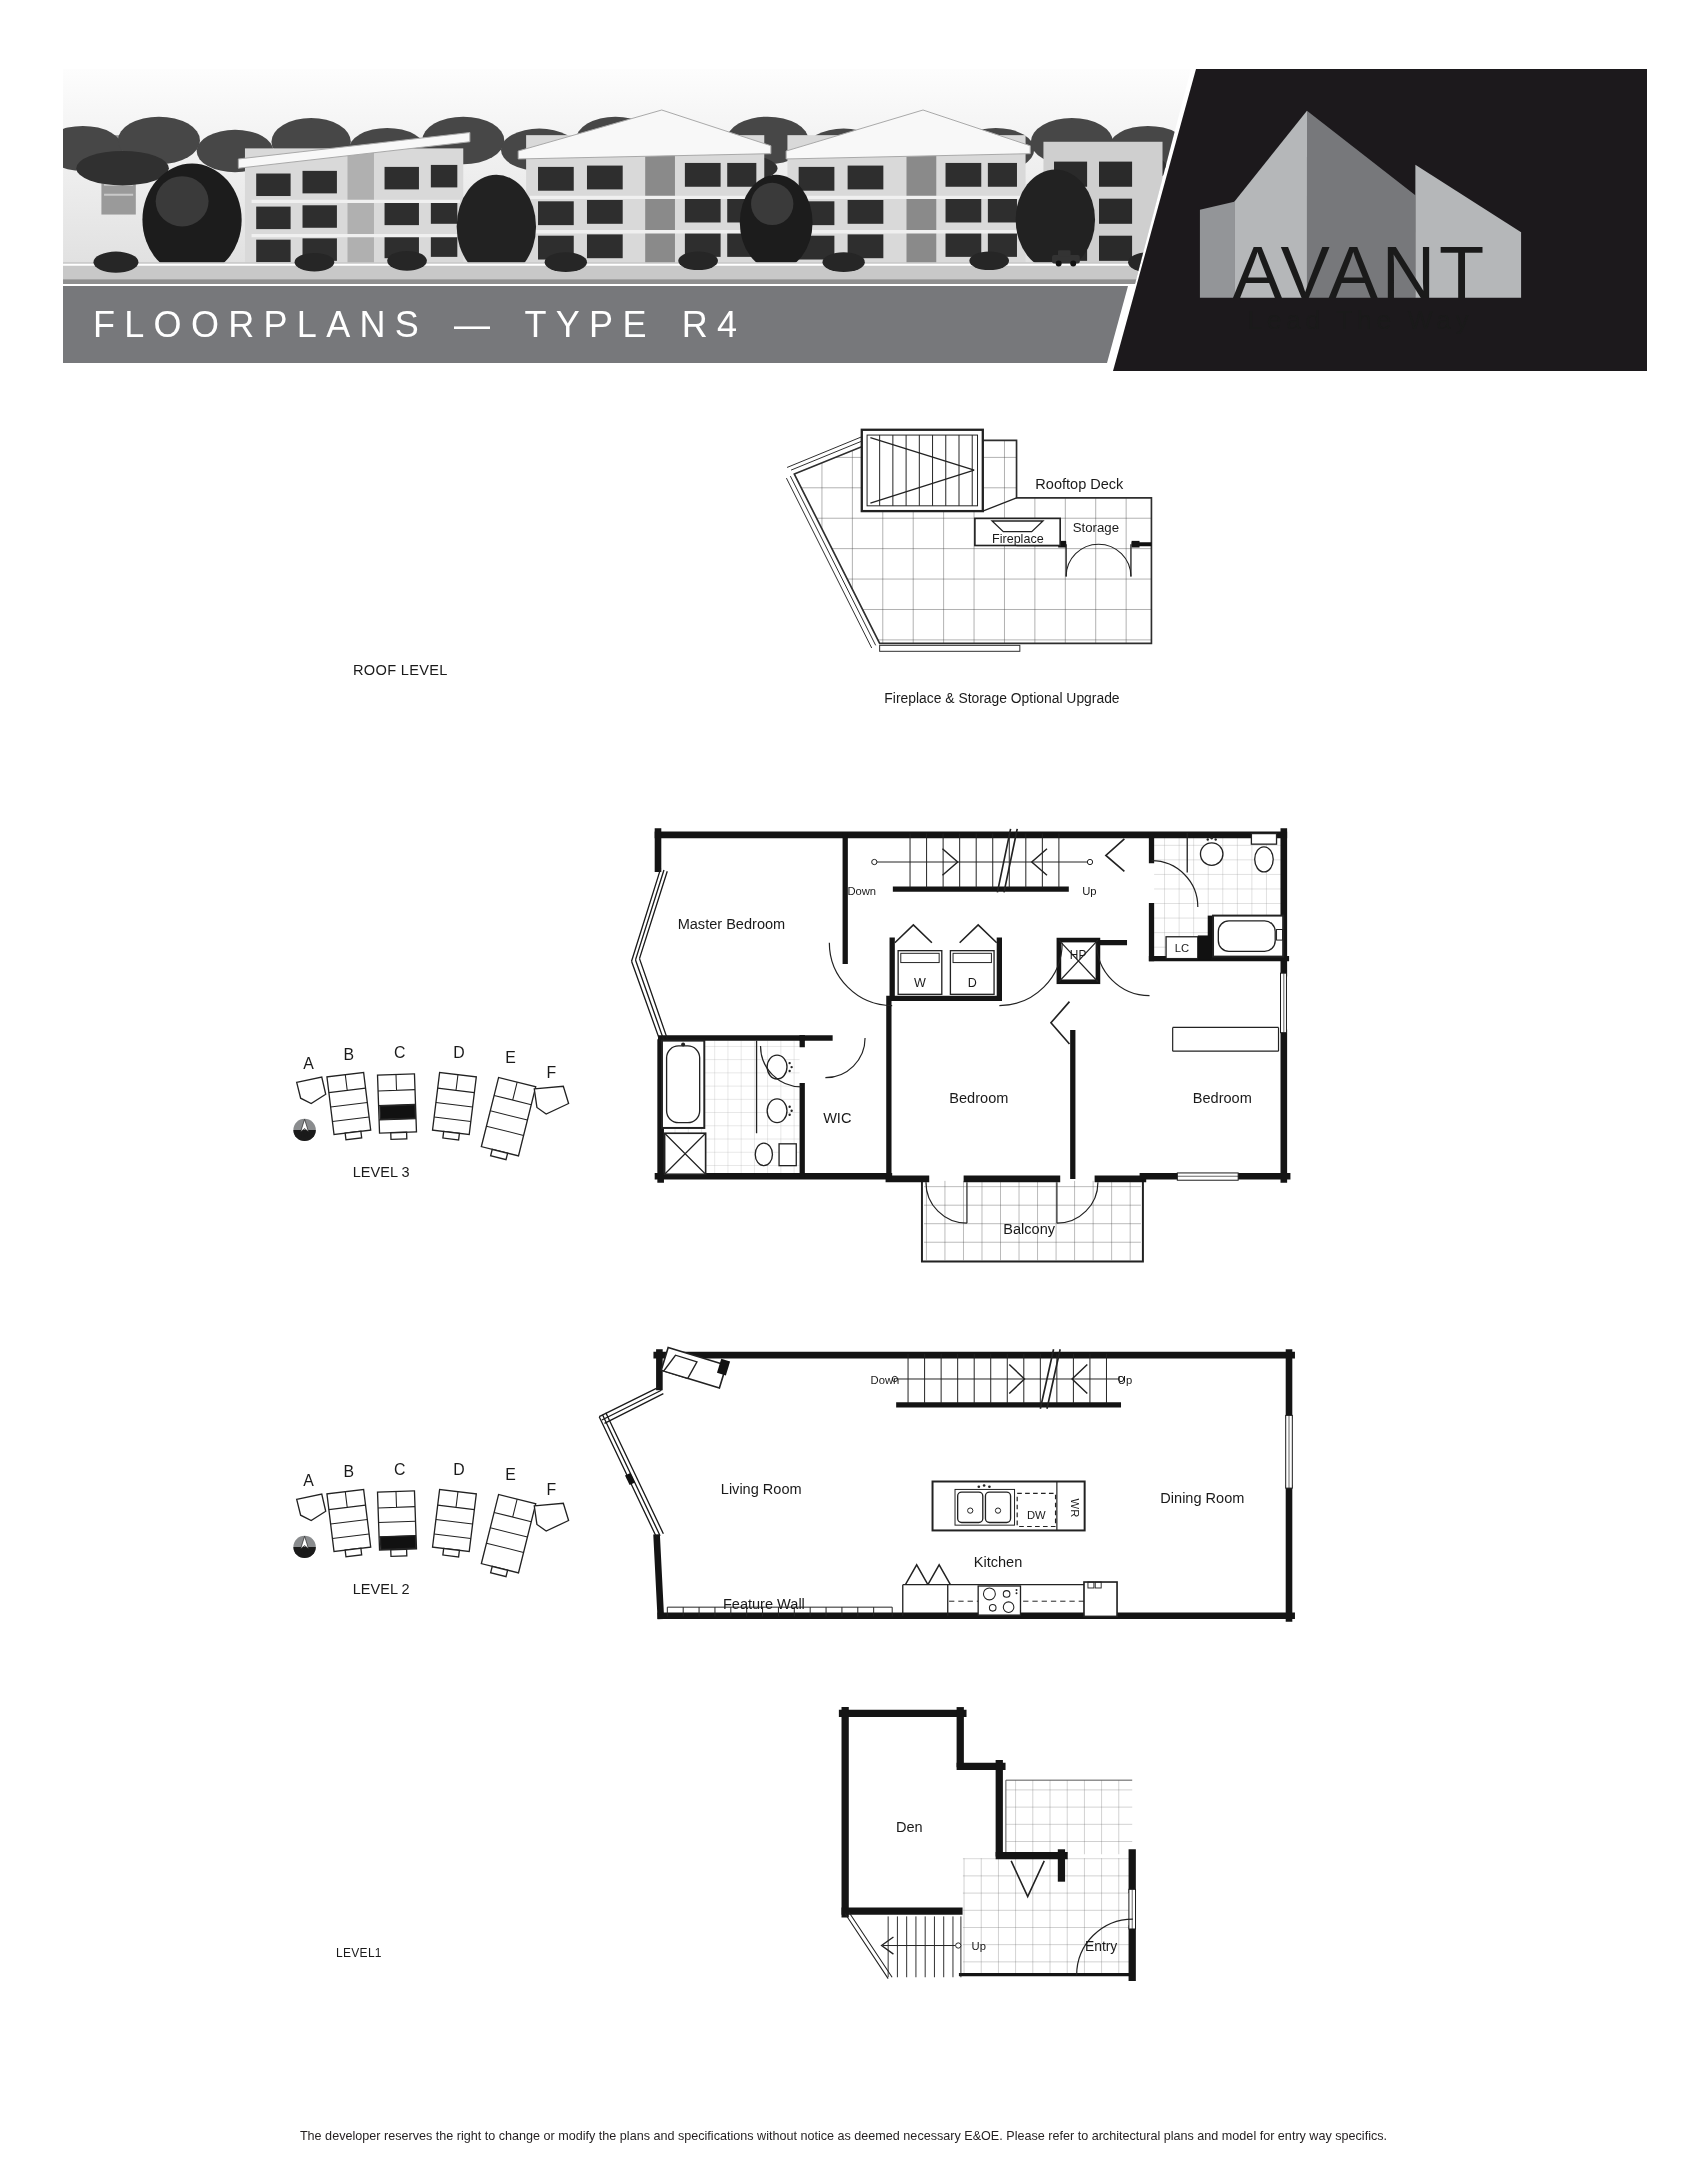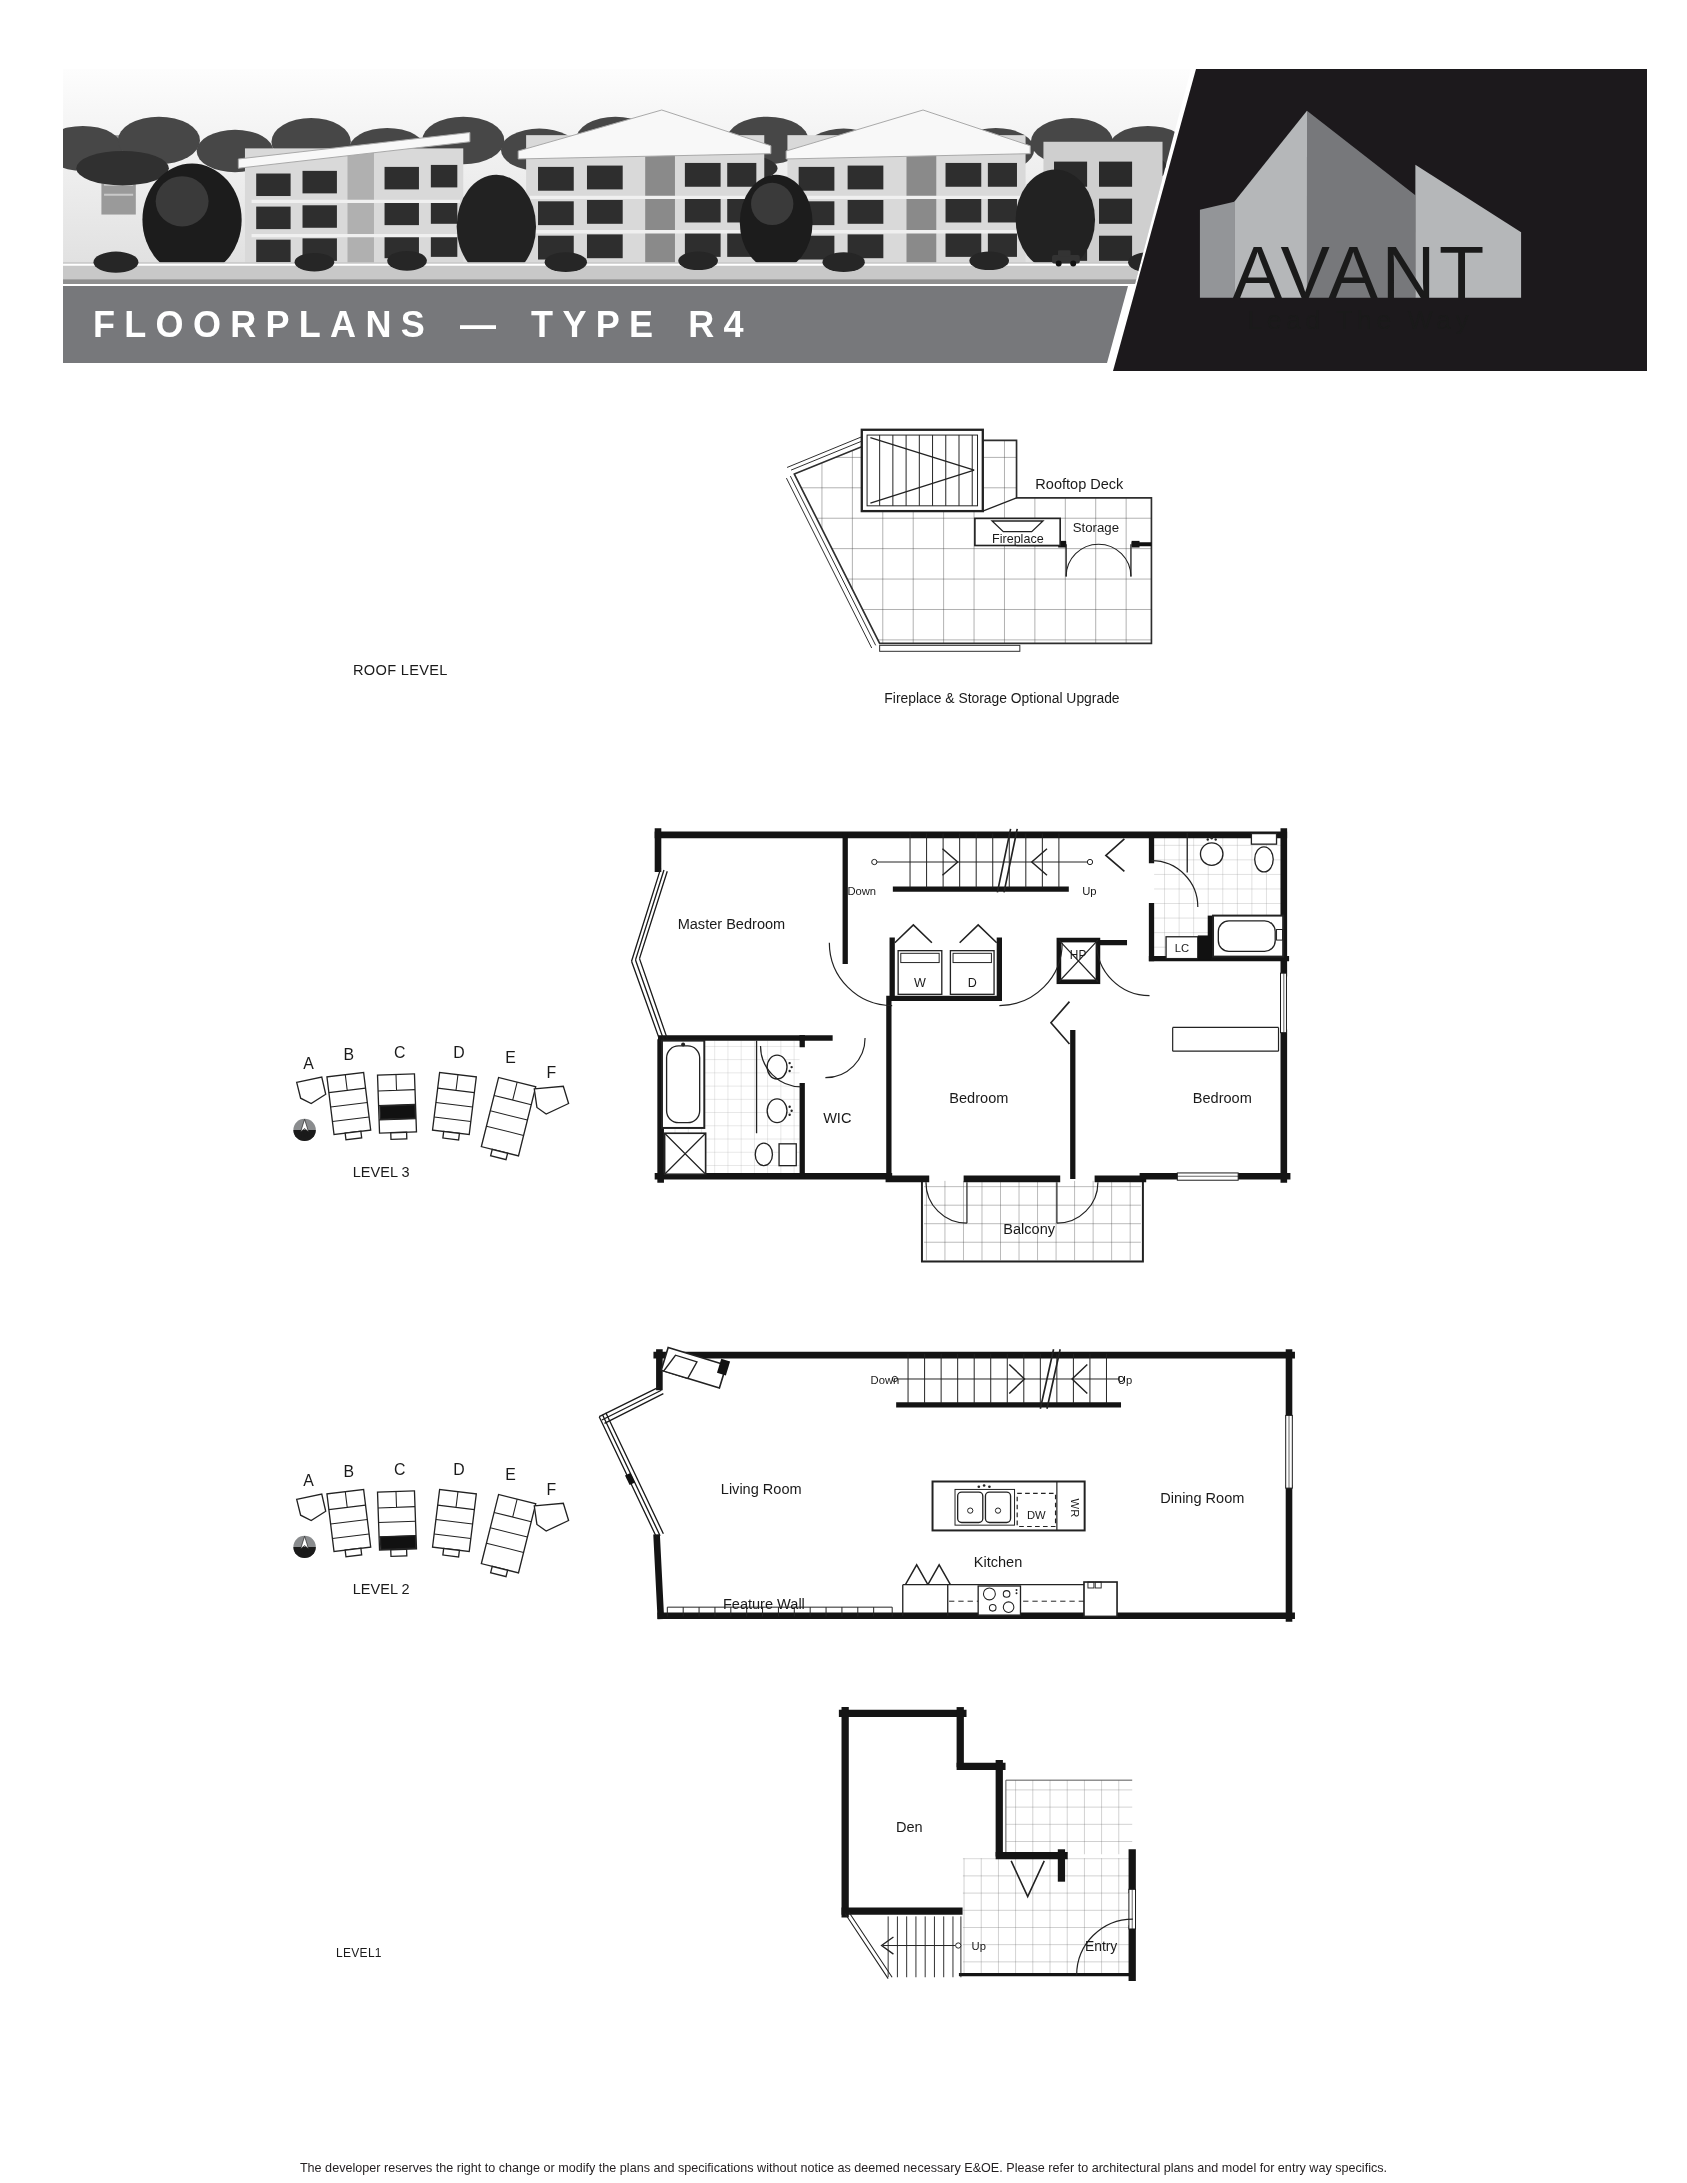--- a/index.html
+++ b/index.html
@@ -6,30 +6,30 @@
   .page{position:relative;width:1687px;height:2183px;background:#fff;overflow:hidden;
         font-family:"Liberation Sans",sans-serif;color:#1a1a1a;}
   .abs{position:absolute;}
   
   .photo-wrap{left:63px;top:69px;width:1128px;height:215px;
      clip-path:polygon(0 0,100% 0,calc(100% - 56px) 100%,0 100%);}
   .banner{left:63px;top:286px;width:1074px;height:77px;background:#77787b;
      clip-path:polygon(0 0,1065px 0,1044px 100%,0 100%);
      display:flex;align-items:center;}
   .banner-text{color:#ffffff;font-size:36px;letter-spacing:9.3px;word-spacing:6.6px;
-     padding-left:30px;white-space:nowrap;font-weight:bold;}
+     padding-left:30px;white-space:nowrap;}
   .black-panel{left:1113px;top:69px;width:534px;height:302px;background:#1c191c;
      clip-path:polygon(83px 0,100% 0,100% 100%,0 100%);}
   
   .sec-label{font-size:14.6px;color:#1a1a1a;letter-spacing:0.3px;white-space:nowrap;}
   
   .unit-title{left:0;top:2046px;width:1687px;text-align:center;font-size:38px;
      color:#2c3b4d;letter-spacing:0.7px;white-space:nowrap;}
   .disclaimer{left:0;top:2129px;width:1687px;text-align:center;font-size:12.6px;
-     color:#231f20;white-space:nowrap;margin-top:32px;}
+     color:#231f20;white-space:nowrap;}
   svg text{font-family:"Liberation Sans",sans-serif;fill:#1a1a1a;}
 </style>
 </head>
 <body>
 
 <div class="page">
 
   <div class="abs photo-wrap">
     <svg width="1128" height="215" viewBox="0 0 1705 325">
       <defs>

